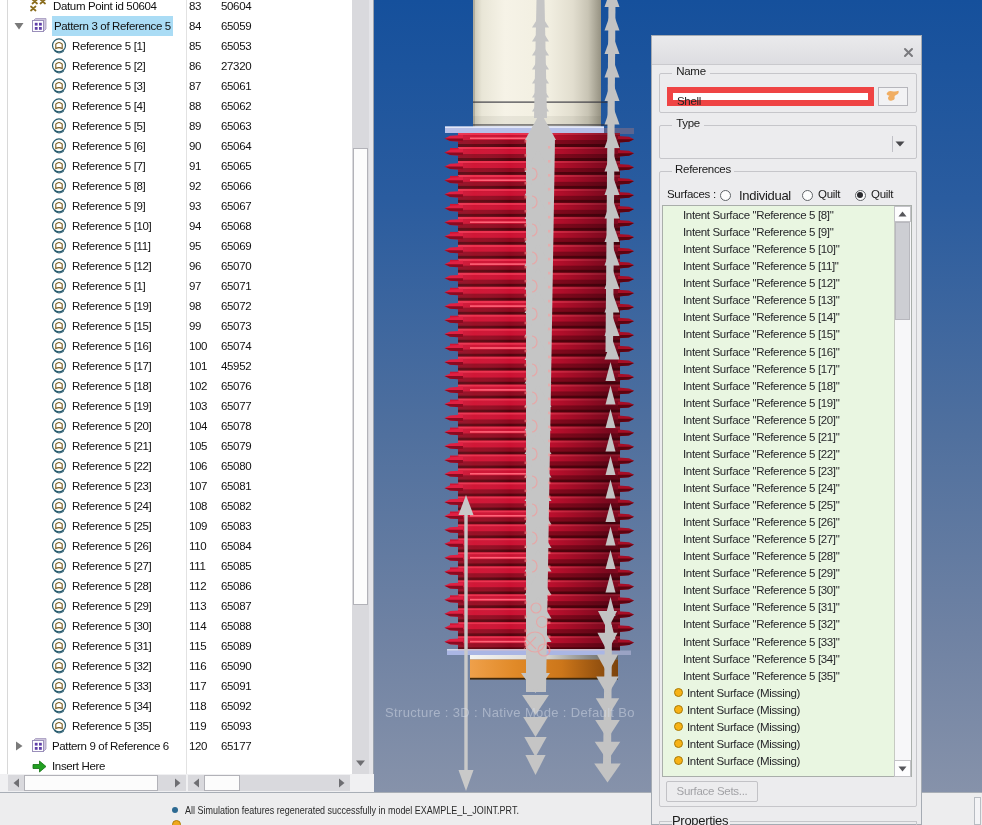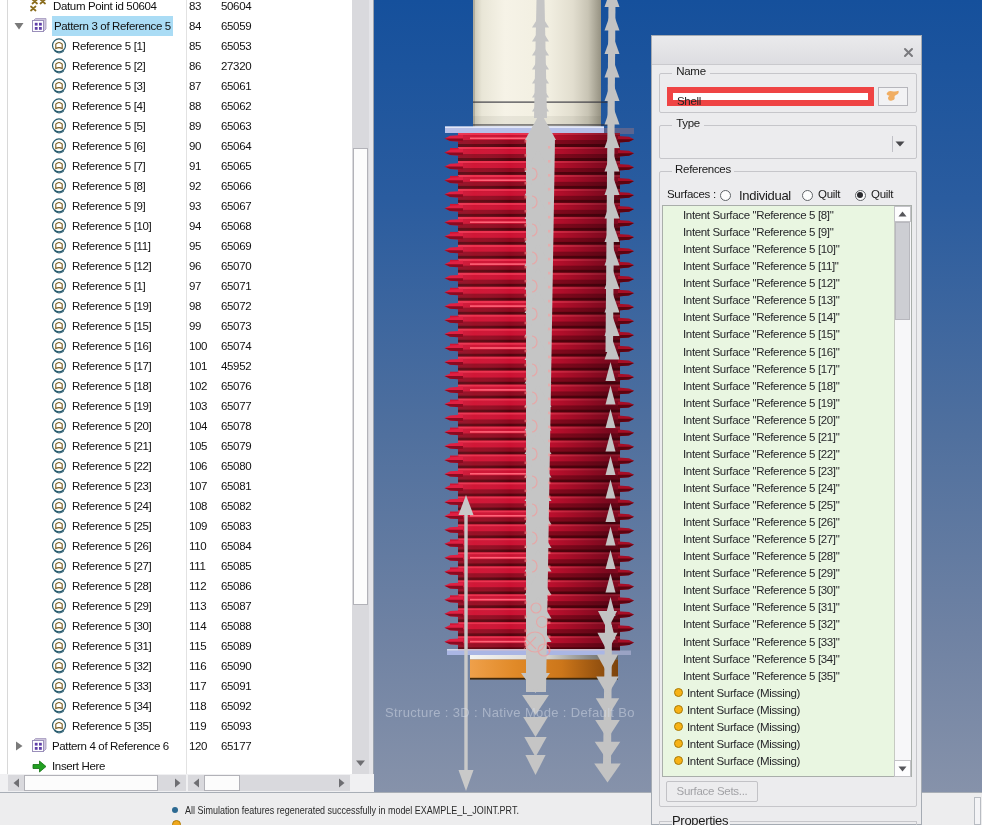--- a/index.html
+++ b/index.html
@@ -875,21 +875,21 @@
       <polygon points="1,0.5 7.5,5 1,9.5" fill="#7a7a7a"></polygon>
     </svg>
     <svg class="a" width="17" height="17" style="left:30px;top:737px" viewBox="0 0 17 17">
       <polygon points="3,4 5.5,1.5 16,1.5 16,12 13.5,14.5 13.5,4" fill="#cdc5dd" stroke="#a398bd" stroke-width="0.8"></polygon>
       <rect x="2.5" y="3.5" width="11" height="11" fill="#fdfdfe" stroke="#9a8fba" stroke-width="1"></rect>
       <rect x="4.8" y="5.8" width="2.8" height="2.8" fill="#5f3fa8"></rect>
       <rect x="9" y="5.8" width="2.8" height="2.8" fill="#5f3fa8"></rect>
       <rect x="4.8" y="10" width="2.8" height="2.8" fill="#5f3fa8"></rect>
       <rect x="9" y="10" width="2.8" height="2.8" fill="#5f3fa8"></rect>
     </svg>
-    <div class="a tl" style="left:52px;top:736px">Pattern 4 of Reference 6</div>
+    <div class="a tl" style="left:52px;top:736px">Pattern 9 of Reference 6</div>
     <div class="a tl" style="left:189px;top:736px">120</div>
     <div class="a tl" style="left:221px;top:736px">65177</div>
     <svg class="a" width="15" height="13" style="left:32px;top:760px" viewBox="0 0 15 13">
       <path d="M1 4.5 L7.5 4.5 L7.5 1 L14 6.5 L7.5 12 L7.5 8.5 L1 8.5 Z" fill="#22a022" stroke="#127012" stroke-width="0.8"></path>
     </svg>
     <div class="a tl" style="left:52px;top:756px">Insert Here</div>
     <div class="a" style="left:352px;top:0;width:17px;height:774px;background:#d9d9dd"></div>
     <div class="a" style="left:353px;top:148px;width:15px;height:457px;background:#fcfcfc;border:1px solid #b2b2b8"></div>
     <svg class="a" width="11" height="8" style="left:355px;top:759px" viewBox="0 0 11 8">
       <polygon points="1,1.5 10,1.5 5.5,7" fill="#6e6e72"></polygon>

